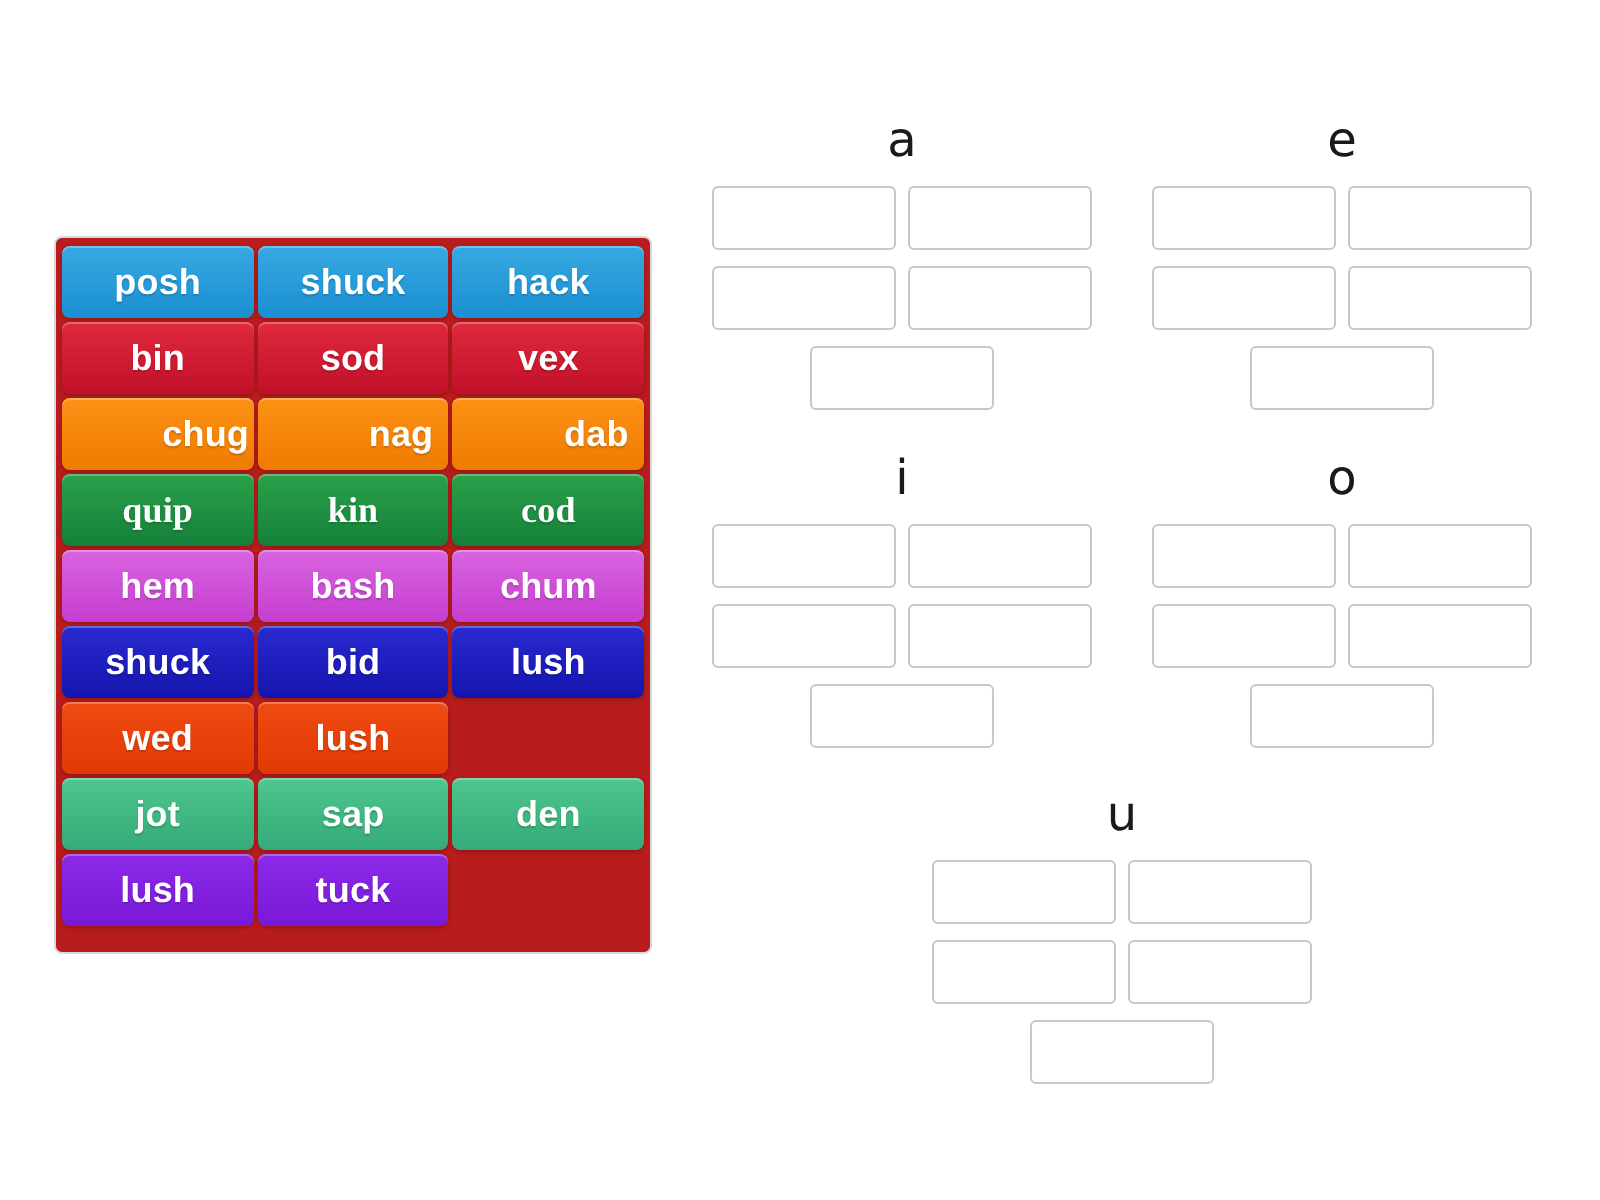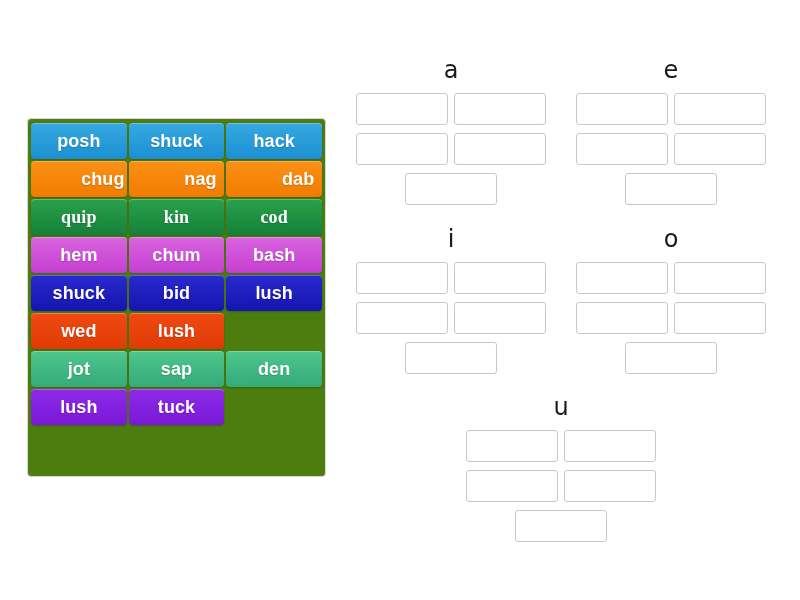--- a/index.html
+++ b/index.html
@@ -22,21 +22,21 @@
 
   
   .word-bank {
     position: absolute;
     left: 27px;
     top: 118px;
     width: 299px;
     height: 359px;
     border: 1px solid #d8d8d8;
     border-radius: 4px;
-    background: #4d7c0f;
+    background: #b91c1c;
     box-sizing: border-box;
     padding: 4px 3px;
   }
 
   .bank-rows {
     display: flex;
     flex-direction: column;
     gap: 2px;
   }
 
@@ -132,33 +132,38 @@
 <div id="stage">
 
   <div class="word-bank">
     <div class="bank-rows">
         <div class="bank-row">
           <div class="tile c-blue">posh</div>
           <div class="tile c-blue">shuck</div>
           <div class="tile c-blue">hack</div>
         </div>
         <div class="bank-row">
+          <div class="tile c-crimson">bin</div>
+          <div class="tile c-crimson">sod</div>
+          <div class="tile c-crimson">vex</div>
+        </div>
+        <div class="bank-row">
           <div class="tile c-orange">chug</div>
           <div class="tile c-orange">nag</div>
           <div class="tile c-orange">dab</div>
         </div>
         <div class="bank-row">
           <div class="tile c-green">quip</div>
           <div class="tile c-green">kin</div>
           <div class="tile c-green">cod</div>
         </div>
         <div class="bank-row">
           <div class="tile c-orchid">hem</div>
+          <div class="tile c-orchid">bash</div>
           <div class="tile c-orchid">chum</div>
-          <div class="tile c-orchid">bash</div>
         </div>
         <div class="bank-row">
           <div class="tile c-navy">shuck</div>
           <div class="tile c-navy">bid</div>
           <div class="tile c-navy">lush</div>
         </div>
         <div class="bank-row">
           <div class="tile c-red">wed</div>
           <div class="tile c-red">lush</div>
           <div class="tile empty"></div>

